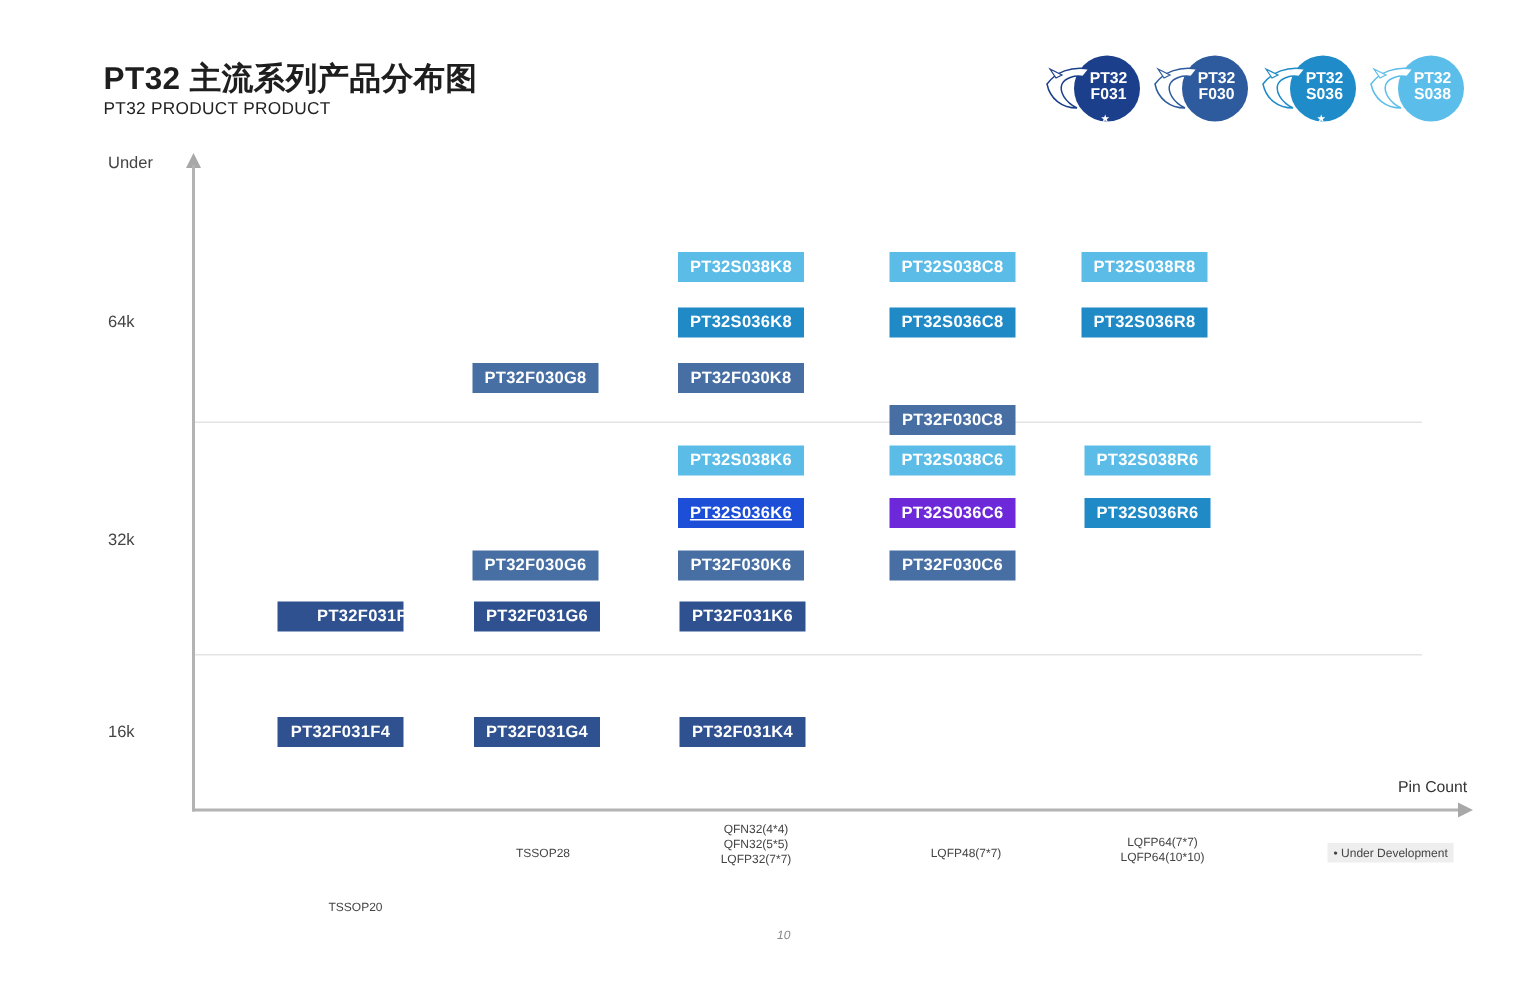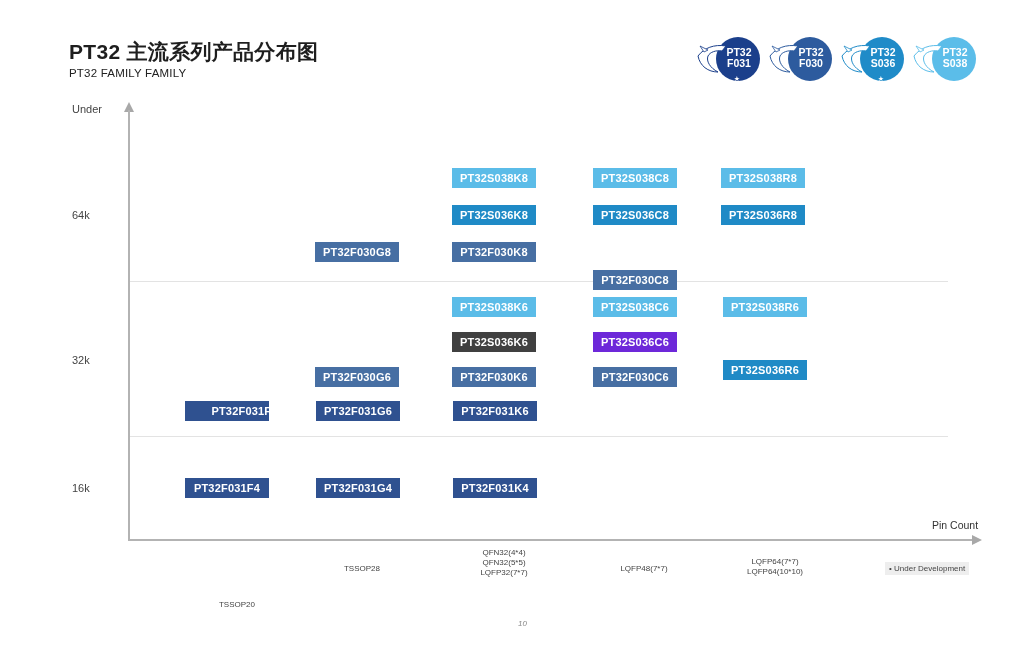--- a/index.html
+++ b/index.html
@@ -28,21 +28,21 @@
   .legend { position: absolute; left: 885px; top: 562px; background: #eeeeee; font-size: 8px; color: #444;
             padding: 2px 4px; }
   .pagenum { position: absolute; left: 518px; top: 619px; font-size: 8px; color: #888; font-style: italic; }
   .chip { position: absolute; width: 84px; height: 20px; color: #fff; font-weight: bold; font-size: 11px;
           display: flex; align-items: center; justify-content: center; letter-spacing: 0.2px; }
 </style>
 </head>
 <body>
 
 <div class="title">PT32 主流系列产品分布图</div>
-<div class="subtitle">PT32 FAMILY FAMILY</div>
+<div class="subtitle">PT32 PRODUCT PRODUCT</div>
 
 <div class="logos" id="logos">
     <div class="logo">
       <div class="circ" style="background:#1b3f8b"></div>
       <svg class="fin" viewBox="0 0 40 34">
         <path d="M2 14 C8 6 18 2 30 4 L26 9 C20 8 14 10 12 14 C10 19 14 26 22 30 C12 30 4 24 2 14 Z" fill="#fff" stroke="#1b3f8b" stroke-width="1"></path>
         <path d="M8 10 L4 4 L12 8 Z" fill="#fff" stroke="#1b3f8b" stroke-width="0.8"></path>
       </svg>
       <div class="txt"><span>PT32</span><br><span>F031</span></div>
       <div class="star">★</div>
@@ -107,23 +107,23 @@
     <div class="chip" style="left: 721px; top: 168px; background: rgb(91, 188, 232);">PT32S038R8</div>
     <div class="chip" style="left: 452px; top: 205px; background: rgb(31, 138, 198);">PT32S036K8</div>
     <div class="chip" style="left: 593px; top: 205px; background: rgb(31, 138, 198);">PT32S036C8</div>
     <div class="chip" style="left: 721px; top: 205px; background: rgb(31, 138, 198);">PT32S036R8</div>
     <div class="chip" style="left: 315px; top: 242px; background: rgb(71, 111, 163);">PT32F030G8</div>
     <div class="chip" style="left: 452px; top: 242px; background: rgb(71, 111, 163);">PT32F030K8</div>
     <div class="chip" style="left: 593px; top: 242px; background: rgb(71, 111, 163); margin-top: 28px;">PT32F030C8</div>
     <div class="chip" style="left: 452px; top: 297px; background: rgb(91, 188, 232);">PT32S038K6</div>
     <div class="chip" style="left: 593px; top: 297px; background: rgb(91, 188, 232);">PT32S038C6</div>
     <div class="chip" style="left: 723px; top: 297px; background: rgb(91, 188, 232);">PT32S038R6</div>
-    <div class="chip" style="left: 452px; top: 332px; background: #404040;">PT32S036K6</div>
+    <div class="chip" style="left: 452px; top: 332px; background: #1d4ed8; text-decoration: underline;">PT32S036K6</div>
     <div class="chip" style="left: 593px; top: 332px; background: #6d28d9;">PT32S036C6</div>
-    <div class="chip" style="left: 723px; top: 332px; background: rgb(31, 138, 198); margin-top: 28px;">PT32S036R6</div>
+    <div class="chip" style="left: 723px; top: 332px; background: rgb(31, 138, 198);">PT32S036R6</div>
     <div class="chip" style="left: 315px; top: 367px; background: rgb(71, 111, 163);">PT32F030G6</div>
     <div class="chip" style="left: 452px; top: 367px; background: rgb(71, 111, 163);">PT32F030K6</div>
     <div class="chip" style="left: 593px; top: 367px; background: rgb(71, 111, 163);">PT32F030C6</div>
     <div class="chip" style="left: 185px; top: 401px; background: rgb(47, 81, 144); padding-left: 35px;">PT32F031F6</div>
     <div class="chip" style="left: 316px; top: 401px; background: rgb(47, 81, 144);">PT32F031G6</div>
     <div class="chip" style="left: 453px; top: 401px; background: rgb(47, 81, 144);">PT32F031K6</div>
     <div class="chip" style="left: 185px; top: 478px; background: rgb(47, 81, 144);">PT32F031F4</div>
     <div class="chip" style="left: 316px; top: 478px; background: rgb(47, 81, 144);">PT32F031G4</div>
     <div class="chip" style="left: 453px; top: 478px; background: rgb(47, 81, 144);">PT32F031K4</div>
   </div>

